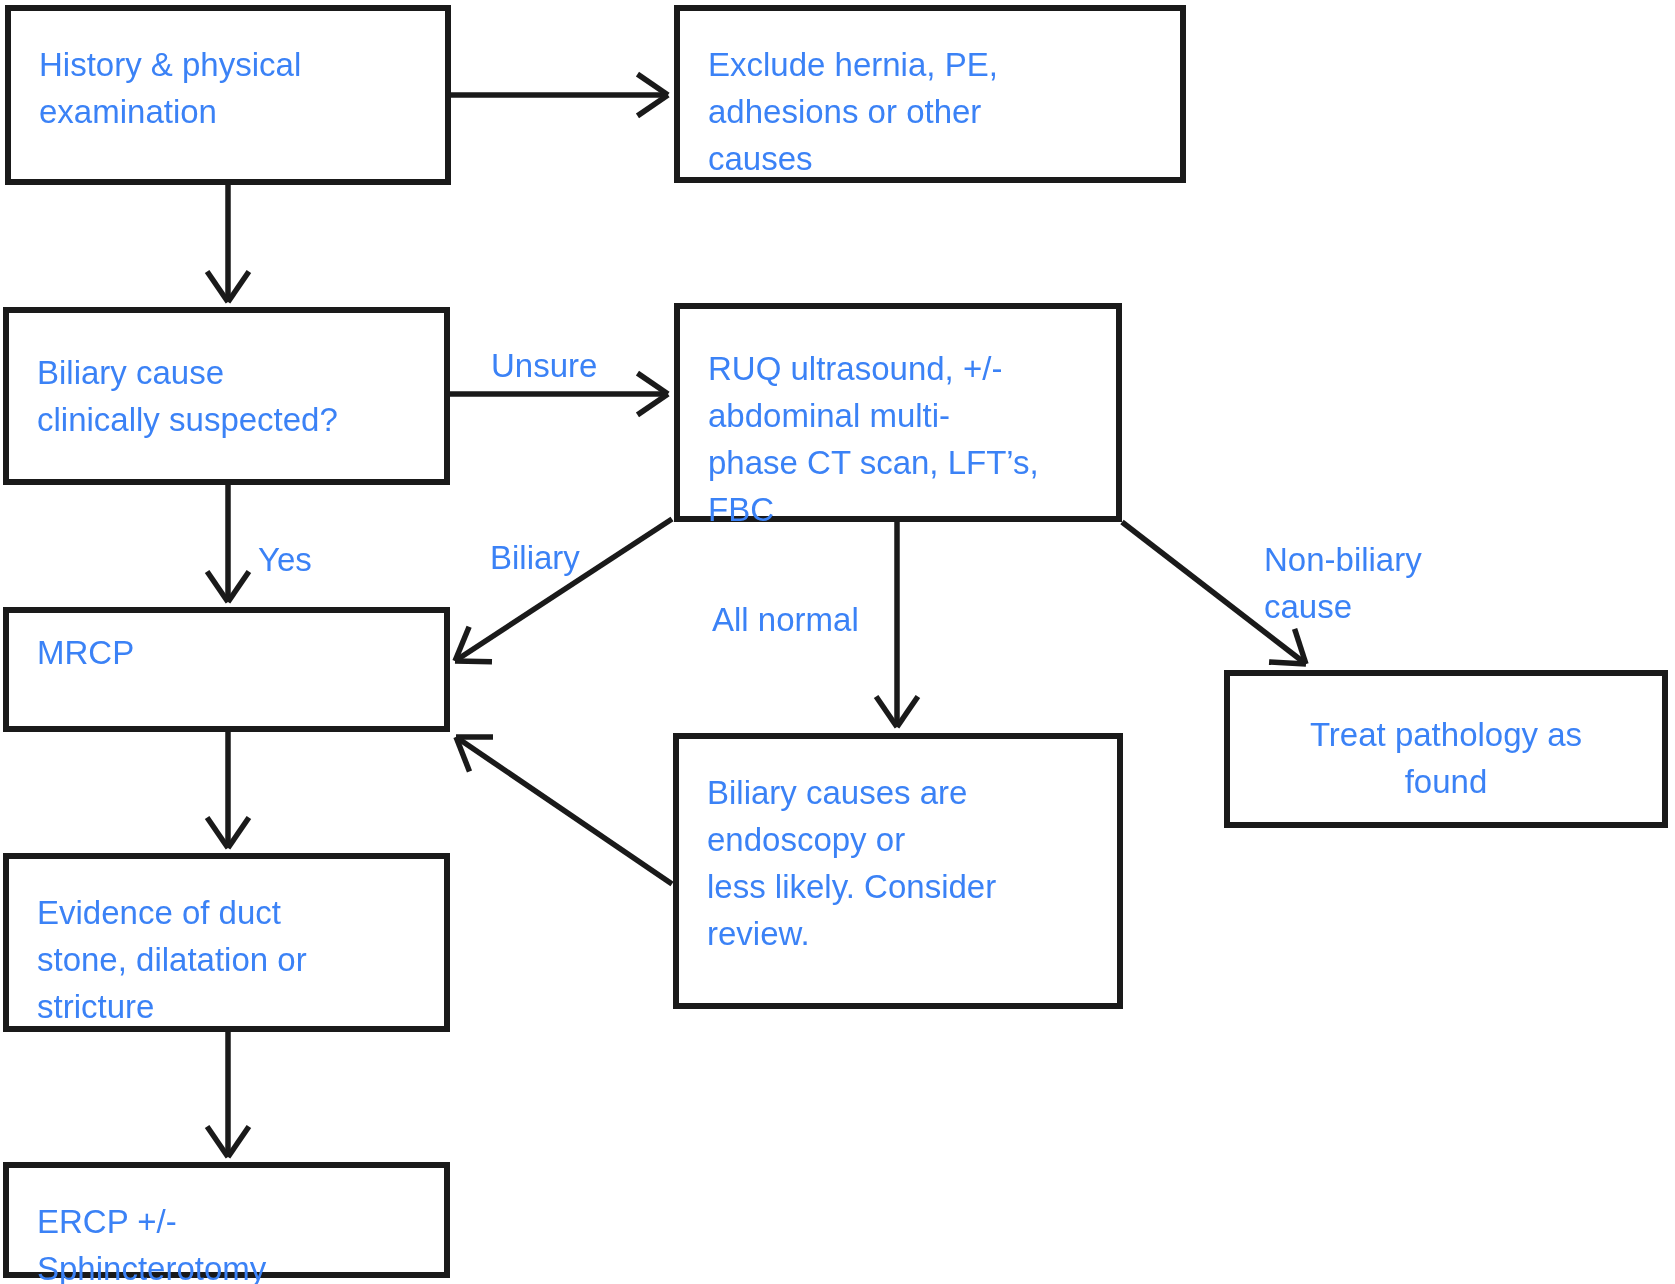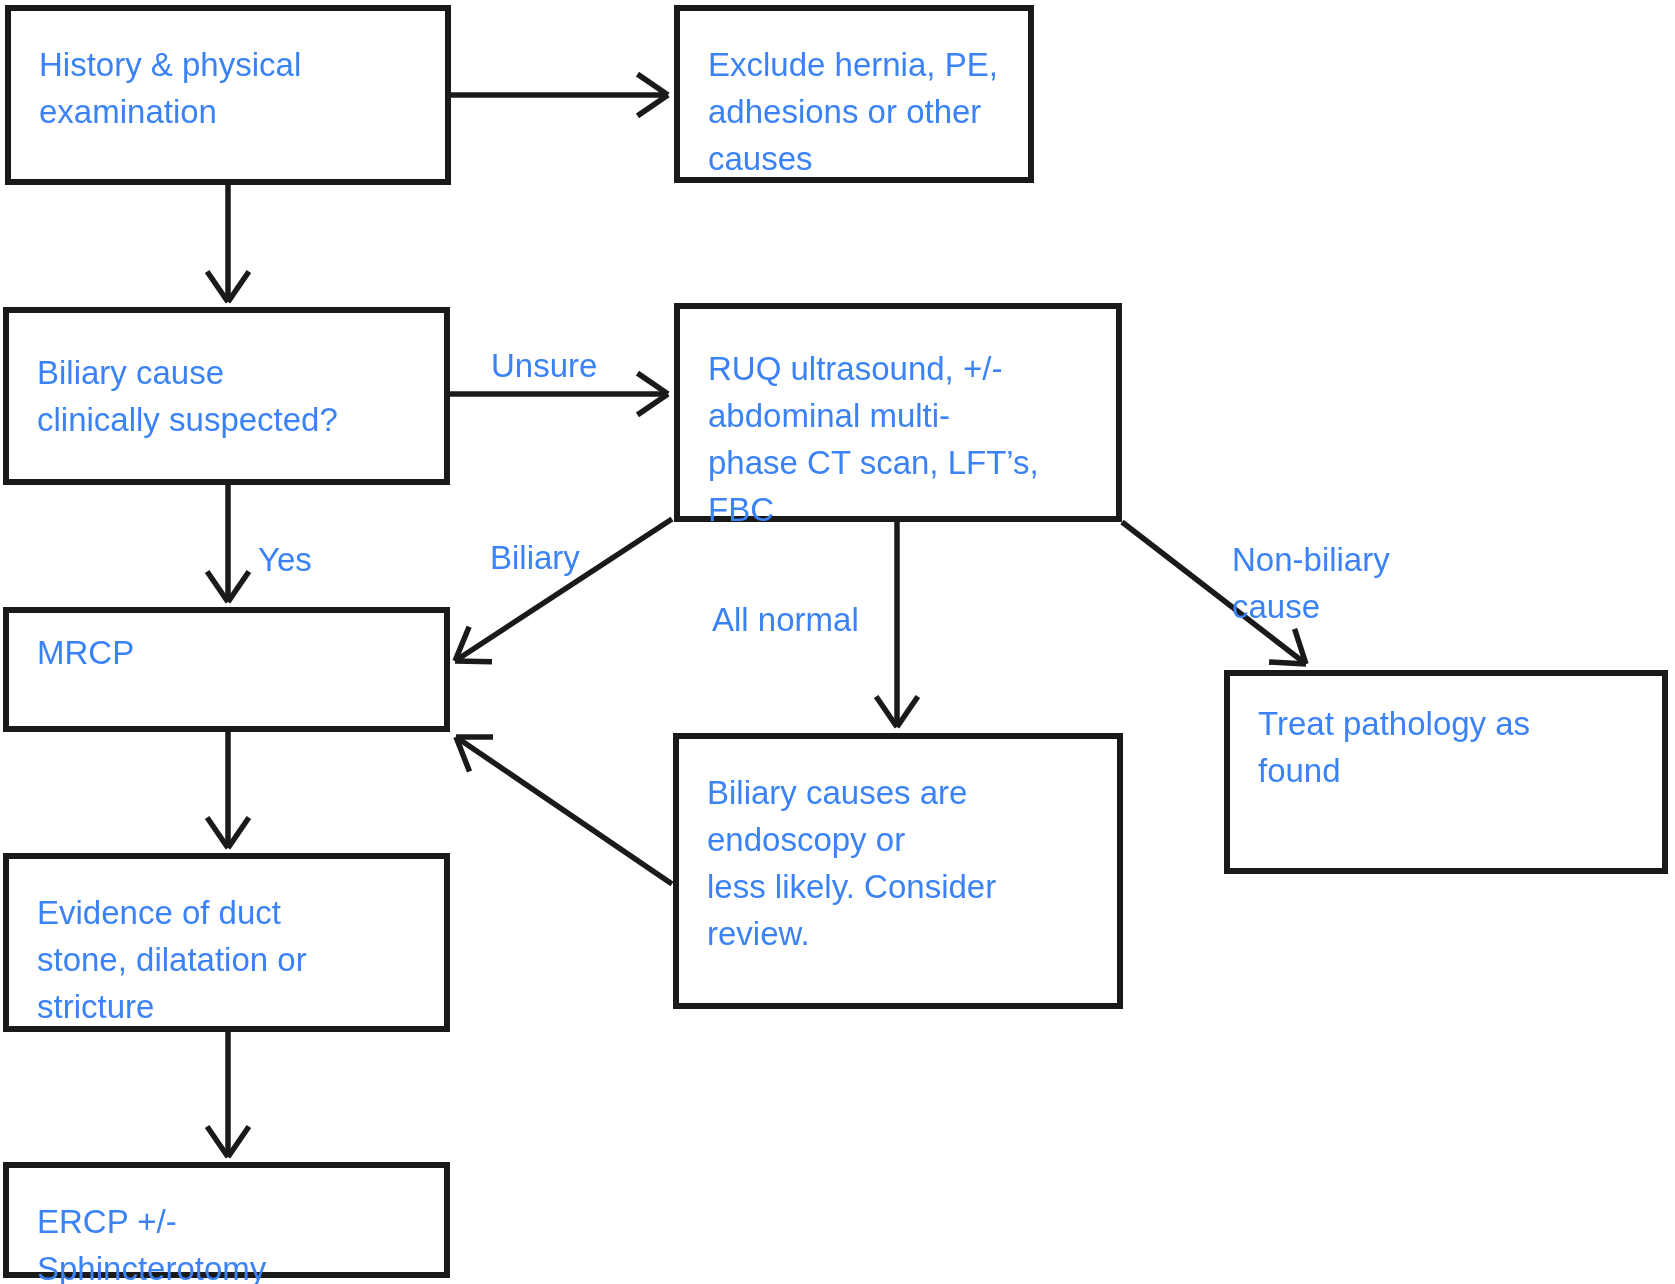--- a/index.html
+++ b/index.html
@@ -102,39 +102,39 @@
       <g>
         <line x1="228" y1="1032" x2="228" y2="1157"></line>
         <line x1="228" y1="1157" x2="248.8917715156163" y2="1126.462582248342"></line>
         <line x1="228" y1="1157" x2="207.1082284843837" y2="1126.462582248342"></line>
       </g>
     </svg>
 <div class="node" style="left: 5px; top: 5px; width: 446px; height: 180px; padding-top: 30px;">
       <div class="node-line">History &amp; physical</div>
       <div class="node-line">examination</div>
     </div>
-    <div class="node" style="left: 674px; top: 5px; width: 360px; height: 178px; padding-top: 30px;">
+    <div class="node" style="left: 674px; top: 5px; width: 512px; height: 178px; padding-top: 30px;">
       <div class="node-line">Exclude hernia, PE,</div>
       <div class="node-line">adhesions or other</div>
       <div class="node-line">causes</div>
     </div>
     <div class="node" style="left: 3px; top: 307px; width: 447px; height: 178px; padding-top: 36px;">
       <div class="node-line">Biliary cause</div>
       <div class="node-line">clinically suspected?</div>
     </div>
     <div class="node" style="left: 674px; top: 303px; width: 448px; height: 219px; padding-top: 36px;">
       <div class="node-line">RUQ ultrasound, +/-</div>
       <div class="node-line">abdominal multi-</div>
       <div class="node-line">phase CT scan, LFT’s,</div>
       <div class="node-line">FBC</div>
     </div>
     <div class="node" style="left: 3px; top: 607px; width: 447px; height: 125px; padding-top: 16px;">
       <div class="node-line">MRCP</div>
     </div>
-    <div class="node" style="left: 1224px; top: 670px; width: 444px; height: 204px; padding-top: 24px;">
+    <div class="node" style="left: 1224px; top: 670px; width: 444px; height: 158px; padding-top: 35px; text-align: center;">
       <div class="node-line">Treat pathology as</div>
       <div class="node-line">found</div>
     </div>
     <div class="node" style="left: 3px; top: 853px; width: 447px; height: 179px; padding-top: 30px;">
       <div class="node-line">Evidence of duct</div>
       <div class="node-line">stone, dilatation or</div>
       <div class="node-line">stricture</div>
     </div>
     <div class="node" style="left: 673px; top: 733px; width: 450px; height: 276px; padding-top: 30px;">
       <div class="node-line">Biliary causes are</div>
@@ -151,17 +151,17 @@
     </div>
     <div class="edge-label" style="left: 258px; top: 536px;">
       <div>Yes</div>
     </div>
     <div class="edge-label" style="left: 490px; top: 534px;">
       <div>Biliary</div>
     </div>
     <div class="edge-label" style="left: 712px; top: 596px;">
       <div>All normal</div>
     </div>
-    <div class="edge-label" style="left: 1232px; top: 536px;">
+    <div class="edge-label" style="left: 1264px; top: 536px;">
       <div>Non-biliary</div>
       <div>cause</div>
     </div>
   </div>
 
 </body></html>

